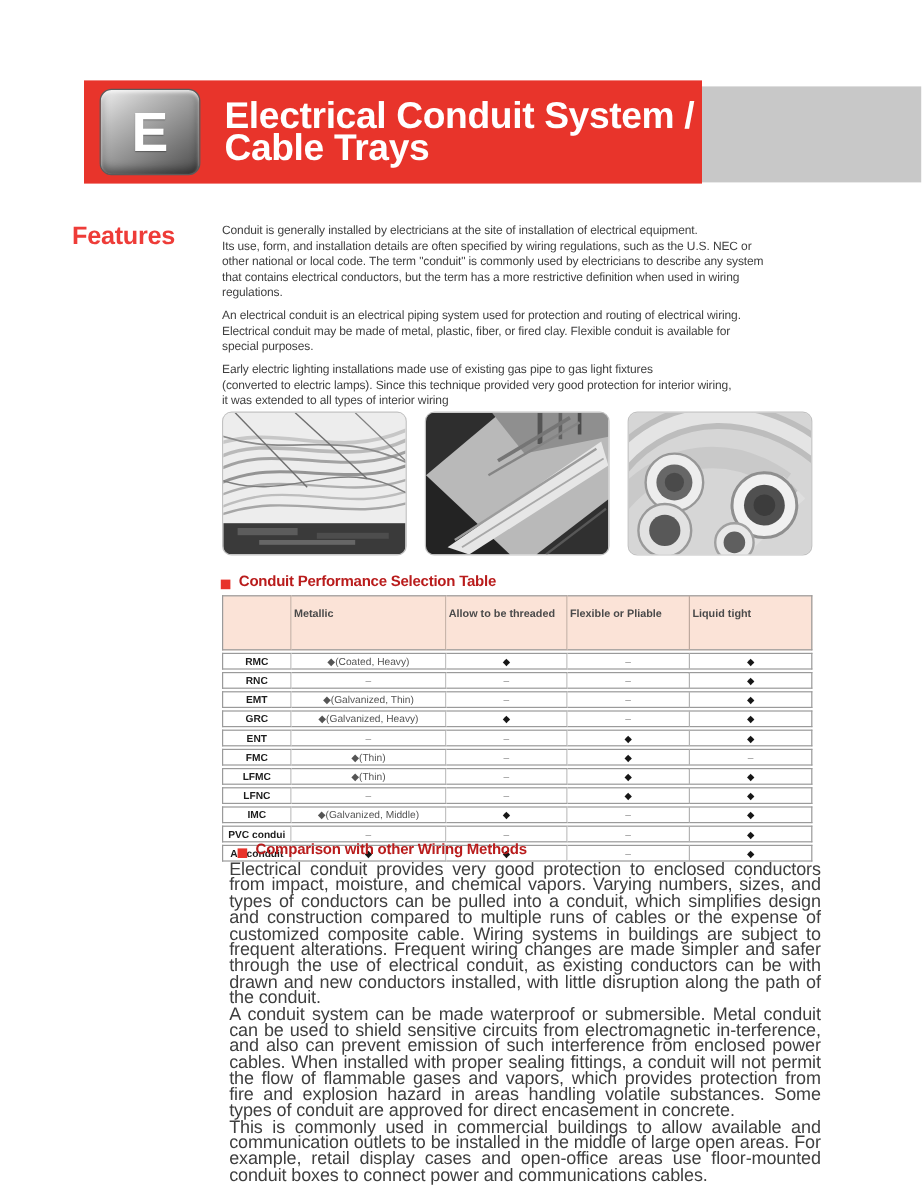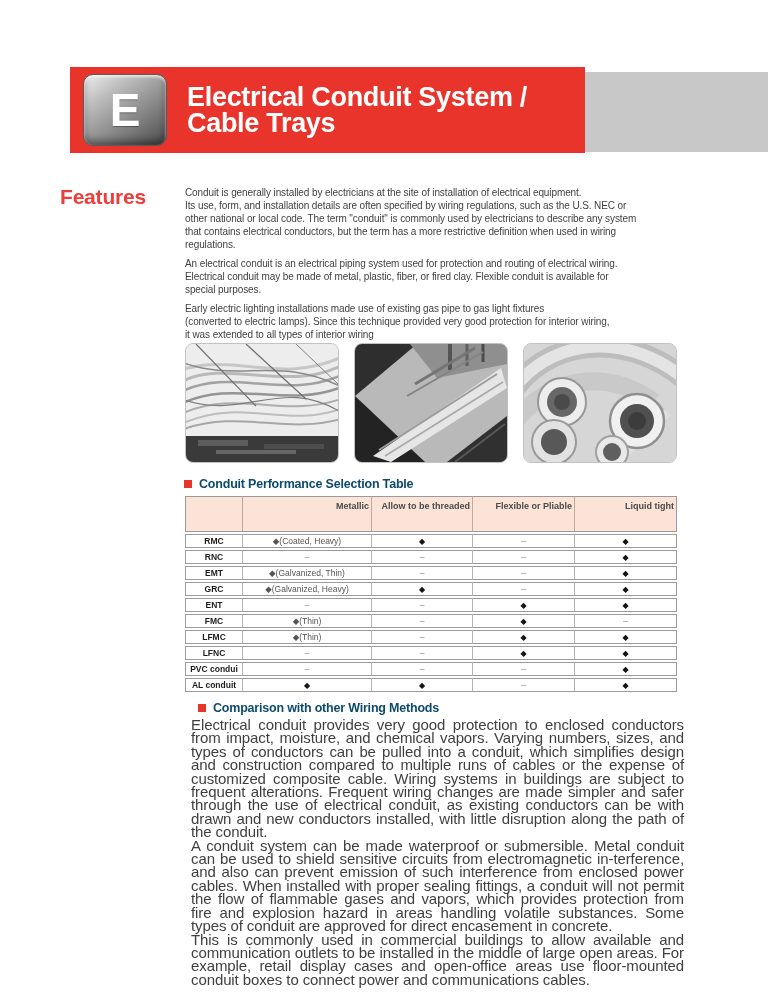--- a/index.html
+++ b/index.html
@@ -14,45 +14,45 @@
 
   
   .banner{position:absolute;left:70px;top:67px;right:0;height:86px;display:flex;}
   .banner-red{width:515px;height:86px;background:var(--accent-red);display:flex;align-items:center;}
   .badge{width:84px;height:72px;margin-left:13px;border-radius:10px;flex:0 0 auto;
     background:linear-gradient(145deg,#efefef 0%,#bcbcbc 28%,#8a8a8a 60%,#4a4a4a 100%);
     border:1px solid #5a5a5a;
     box-shadow:inset 0 2px 3px rgba(255,255,255,.75), inset 0 -4px 7px rgba(0,0,0,.4);
     display:flex;align-items:center;justify-content:center;}
   .badge-letter{font-size:46px;font-weight:bold;color:#fff;line-height:1;text-shadow:0 1px 1px rgba(0,0,0,.35);}
-  .banner-title{margin-left:20px;color:#fff;font-weight:bold;font-size:27px;line-height:26px;letter-spacing:-0.3px;}
+  .banner-title{margin-left:20px;color:#fff;font-weight:bold;font-size:31px;line-height:26px;letter-spacing:-0.3px;}
   .banner-gray{flex:1;background:var(--banner-gray);margin-top:5px;height:80px;}
 
   
   .features-label{position:absolute;left:60px;top:185px;font-size:21px;font-weight:bold;color:var(--features-red);letter-spacing:-0.2px;}
   .features-text{position:absolute;left:185px;top:186px;width:494px;font-size:10px;line-height:13px;color:#3f3f3f;letter-spacing:-0.1px;}
   .features-text p{margin:0 0 6px 0;white-space:pre-line;}
 
   
   .photos{position:absolute;left:185px;top:343px;width:492px;display:flex;justify-content:space-between;}
   .photo{width:154px;height:120px;margin:0;border-radius:8px;overflow:hidden;border:1px solid #c2c2c2;background:#ececec;}
   .photo svg{display:block;}
 
   
-  .section-heading{position:absolute;left:184px;display:flex;align-items:center;gap:7px;font-size:12.5px;font-weight:bold;color:#0c4a6e;letter-spacing:-0.2px;}
+  .section-heading{position:absolute;left:184px;display:flex;align-items:flex-end;gap:7px;font-size:12.5px;font-weight:bold;color:#b91c1c;letter-spacing:-0.2px;}
   #heading-table{top:477px;}
   #heading-comparison{top:701px;margin-left:14px;}
   .bullet{width:8px;height:8px;background:var(--accent-red);flex:0 0 auto;}
 
   
   .conduit-table{position:absolute;left:185px;top:494px;width:492px;border-collapse:separate;border-spacing:0 2px;table-layout:fixed;}
   .conduit-table .c0{width:58px;} .conduit-table .c1{width:129px;}
   .conduit-table .c2{width:101px;} .conduit-table .c3{width:102px;} .conduit-table .c4{width:102px;}
-  .conduit-table thead th{background:var(--table-header-bg);height:36px;font-size:9px;font-weight:bold;color:#4a4a4a;
-    text-align:right;vertical-align:middle;padding:0 2px 16px 2px;
+  .conduit-table thead th{background:var(--table-header-bg);height:46px;font-size:9px;font-weight:bold;color:#4a4a4a;
+    text-align:left;vertical-align:middle;padding:0 2px 16px 2px;
     border-top:1px solid #9a9a9a;border-bottom:1px solid #9a9a9a;border-right:1px solid #bda99e;}
   .conduit-table thead th:first-child{border-left:1px solid #9a9a9a;}
   .conduit-table thead th:last-child{border-right:1px solid #9a9a9a;}
   .conduit-table tbody th,.conduit-table tbody td{height:13px;font-size:8.5px;text-align:center;vertical-align:middle;
     padding:1px 2px;border-top:1px solid #9a9a9a;border-bottom:1px solid #9a9a9a;border-right:1px solid #b3b3b3;background:#fff;}
   .conduit-table tbody th{font-weight:bold;color:#1c1c1c;border-left:1px solid #9a9a9a;}
   .conduit-table tbody th:first-child{border-left:1px solid #9a9a9a;}
   .conduit-table tbody td:last-child{border-right:1px solid #9a9a9a;}
   .conduit-table td.desc{color:#555;}
   .conduit-table td.diamond{color:#161616;font-size:8px;}
@@ -230,20 +230,27 @@
           <td class="diamond">◆</td>
         </tr>
         <tr>
           <th>LFNC</th>
           <td class="dash">–</td>
           <td class="dash">–</td>
           <td class="diamond">◆</td>
           <td class="diamond">◆</td>
         </tr>
         <tr>
+          <th>IMC</th>
+          <td class="desc">◆(Galvanized, Middle)</td>
+          <td class="diamond">◆</td>
+          <td class="dash">–</td>
+          <td class="diamond">◆</td>
+        </tr>
+        <tr>
           <th>PVC condui</th>
           <td class="dash">–</td>
           <td class="dash">–</td>
           <td class="dash">–</td>
           <td class="diamond">◆</td>
         </tr>
         <tr>
           <th>AL conduit</th>
           <td class="diamond">◆</td>
           <td class="diamond">◆</td>

